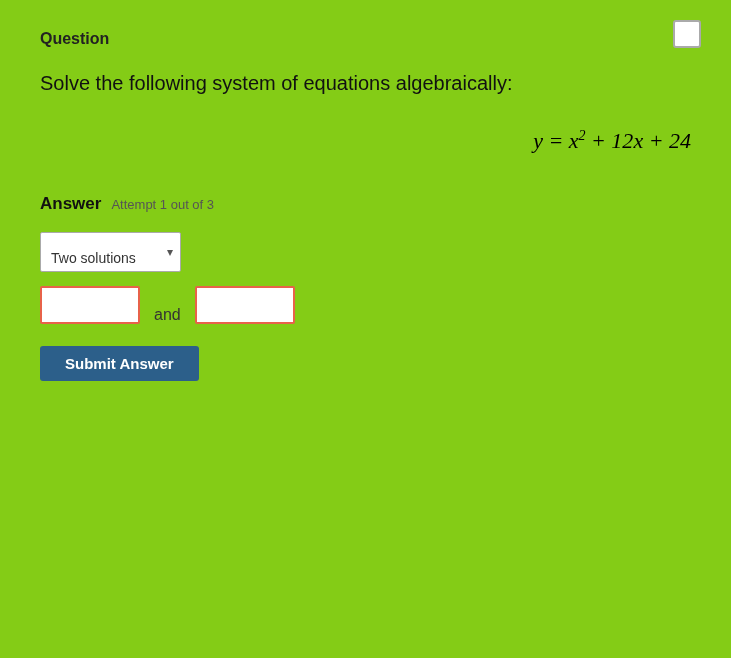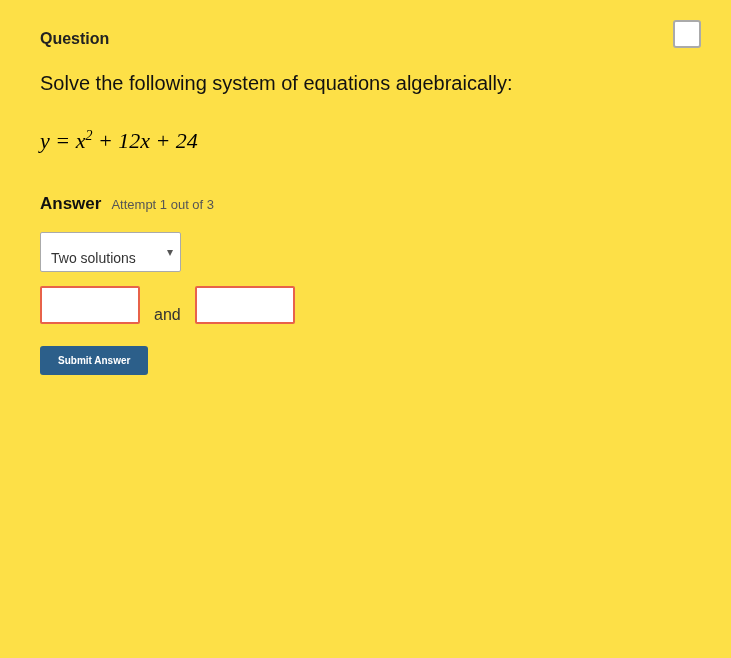--- a/index.html
+++ b/index.html
@@ -13,21 +13,21 @@
       display: flex;
       justify-content: center;
       align-items: center;
       min-height: 100vh;
       font-family: Georgia, 'Times New Roman', serif;
     }
 
     .page-container {
       width: 731px;
       min-height: 658px;
-      background: #fde047;
+      background: #84cc16;
       padding: 30px 40px 40px 40px;
       position: relative;
       box-shadow: 0 1px 3px rgba(0,0,0,0.1);
     }
 
     .question-label {
       font-family: Arial, sans-serif;
       font-weight: bold;
       font-size: 16px;
       color: #222;
@@ -38,21 +38,21 @@
       font-family: Liberation Sans, sans-serif;
       font-size: 20px;
       color: #111;
       margin-bottom: 33px;
       font-weight: normal;
     }
 
     .equations-block {
       display: flex;
       flex-direction: column;
-      align-items: flex-start;
+      align-items: flex-end;
       margin-bottom: 40px;
       gap: 20px;
     }
 
     .answer-section {
       margin-bottom: 20px;
     }
 
     .answer-header {
       display: flex;
@@ -131,23 +131,23 @@
     .and-text {
       font-family: Arial, sans-serif;
       font-size: 16px;
       color: #333;
     }
 
     .submit-btn {
       background: #2c5f8a;
       color: #ffffff;
       border: none;
-      padding: 9px 18px;
-      font-family: Arial, sans-serif;
-      font-size: 10px;
+      padding: 9px 25px;
+      font-family: Arial, sans-serif;
+      font-size: 15px;
       font-weight: bold;
       border-radius: 3px;
       cursor: pointer;
     }
 
     .corner-box {
       position: absolute;
       top: 20px;
       right: 30px;
       width: 28px;

